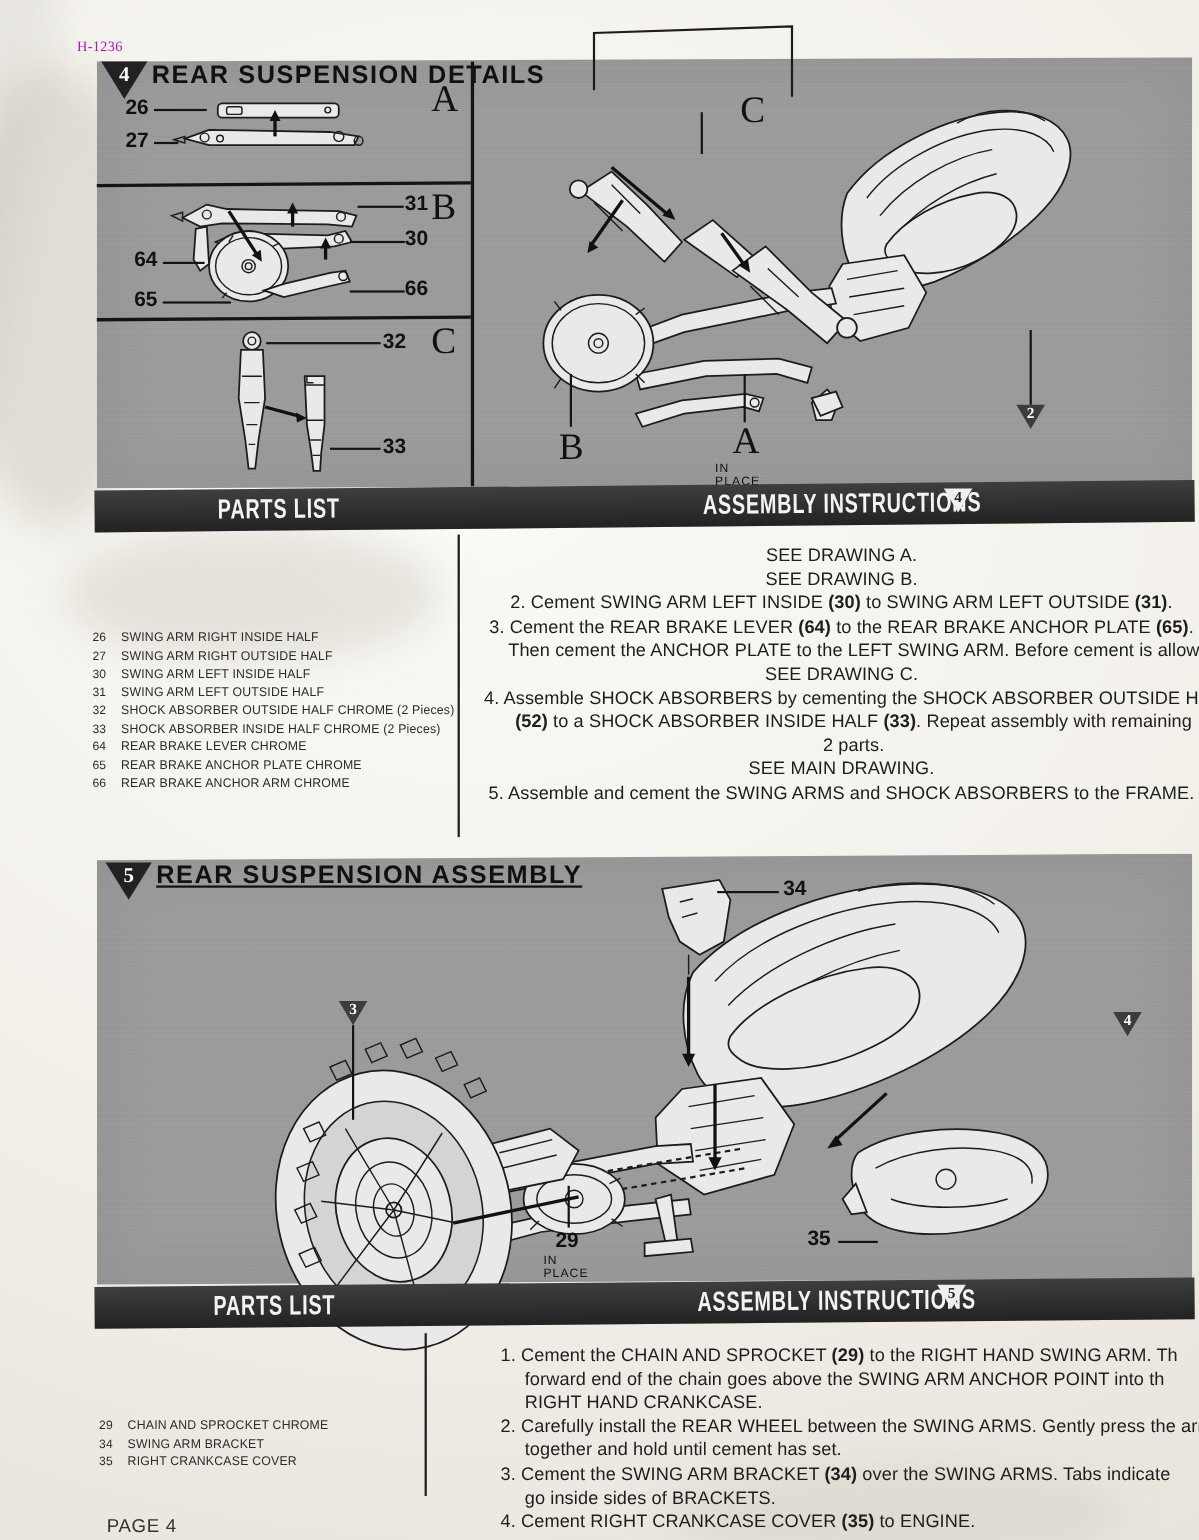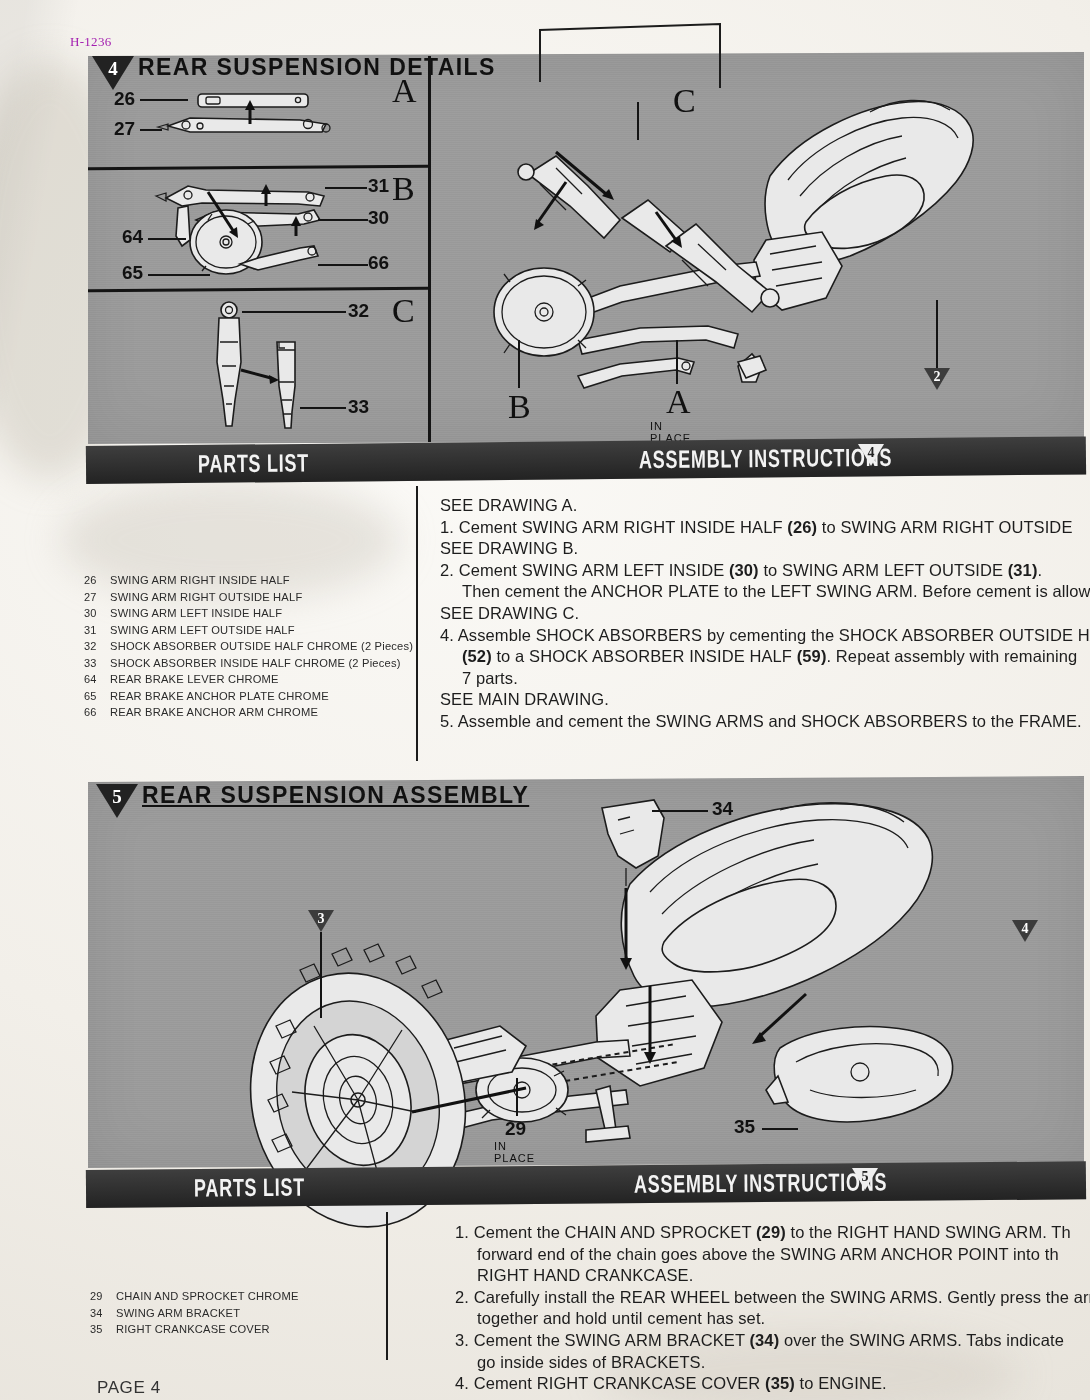--- a/index.html
+++ b/index.html
@@ -359,30 +359,30 @@
     <div class="row">
         <div class="num">65</div>
         <div class="nm">REAR BRAKE ANCHOR PLATE   CHROME</div>
       </div>
     <div class="row">
         <div class="num">66</div>
         <div class="nm">REAR BRAKE ANCHOR ARM   CHROME</div>
       </div>
   </div>
 
-  <div class="instr" style="left:440px;top:495px;width:650px;">
+  <div class="instr" style="left:440px;top:495px;width:650px;text-align:center;">
     <div class="line head">SEE DRAWING A.</div>
-    <div class="line">1. Cement SWING ARM RIGHT INSIDE HALF <b>(26)</b> to SWING ARM RIGHT OUTSIDE</div>
     <div class="line head">SEE DRAWING B.</div>
     <div class="line">2. Cement SWING ARM LEFT INSIDE <b>(30)</b> to SWING ARM LEFT OUTSIDE <b>(31)</b>.</div>
+    <div class="line">3. Cement the REAR BRAKE LEVER <b>(64)</b> to the REAR BRAKE ANCHOR PLATE <b>(65)</b>.</div>
     <div class="line hang">Then cement the ANCHOR PLATE to the LEFT SWING ARM. Before cement is allowed</div>
     <div class="line head">SEE DRAWING C.</div>
     <div class="line">4. Assemble SHOCK ABSORBERS by cementing the SHOCK ABSORBER OUTSIDE HALF</div>
-    <div class="line hang"><b>(52)</b> to a SHOCK ABSORBER INSIDE HALF <b>(59)</b>. Repeat assembly with remaining</div>
-    <div class="line hang">7 parts.</div>
+    <div class="line hang"><b>(52)</b> to a SHOCK ABSORBER INSIDE HALF <b>(33)</b>. Repeat assembly with remaining</div>
+    <div class="line hang">2 parts.</div>
     <div class="line head">SEE MAIN DRAWING.</div>
     <div class="line">5. Assemble and cement the SWING ARMS and SHOCK ABSORBERS to the FRAME.</div>
   </div>
 </div>
 
 <div class="section">
 
   <div class="panel-grey" style="left:88px;top:776px;width:996px;height:392px;
               clip-path:polygon(0 6px, 996px 0, 996px 386px, 0 392px);"></div>
 

